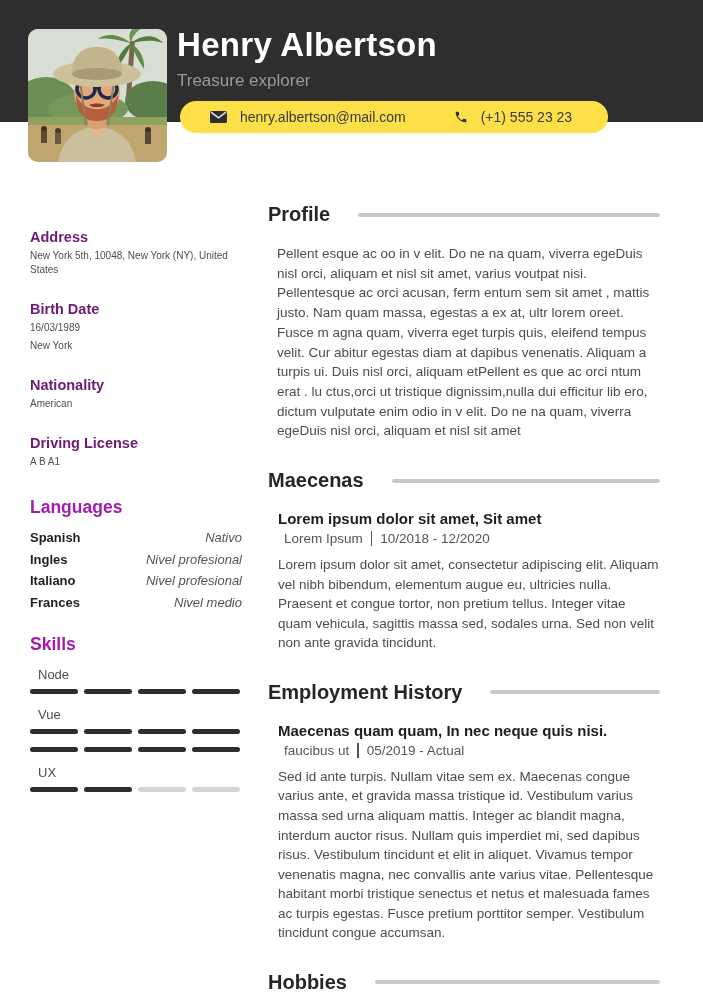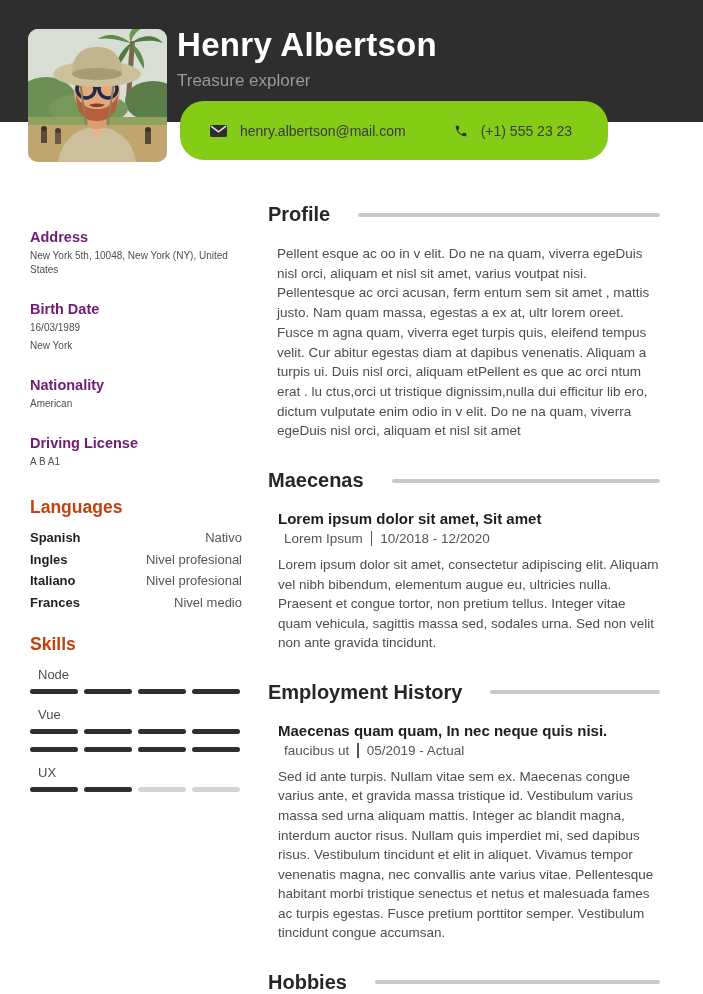--- a/index.html
+++ b/index.html
@@ -10,40 +10,40 @@
 
   
   .header { position:absolute; left:0; top:0; width:703px; height:122px; background:#2e2e2e; }
   .photo { position:absolute; left:28px; top:29px; width:139px; height:133px; border-radius:10px;
            overflow:hidden; z-index:3; background:#d8dcd3; }
   .photo svg { display:block; }
   .name-block { position:absolute; left:177px; top:26px; z-index:2; }
   .name { color:#ffffff; font-size:33px; font-weight:700; letter-spacing:0.3px; }
   .job-title { color:#9a9a9a; font-size:17px; margin-top:7px; }
 
-  .contact-pill { position:absolute; left:180px; top:101px; width:428px; height:59px;
-                  background:#84cc16; border-radius:24px; display:flex; align-items:center; z-index:2; }
+  .contact-pill { position:absolute; left:180px; top:101px; width:428px; height:32px;
+                  background:#fde047; border-radius:24px; display:flex; align-items:center; z-index:2; }
   .contact-item { display:flex; align-items:center; gap:13px; font-size:14px; color:#3a3a3a; }
   .contact-item.email { margin-left:30px; }
   .contact-item.phone { margin-left:48px; }
   .contact-icon { display:flex; align-items:center; }
 
   
   .left-col { position:absolute; left:30px; top:205px; width:212px; }
   .info-group { margin-bottom:15px; }
   .info-label { font-size:14.5px; font-weight:700; color:#701a75; margin-bottom:4px;margin-top:24px; }
   .info-value { font-size:10px; color:#4e4e4e; line-height:1.4; }
   .info-value + .info-value { margin-top:4px; }
 
-  .block-heading { font-size:17.5px; font-weight:700; color:#c2410c; margin-bottom:12px; }
+  .block-heading { font-size:17.5px; font-weight:700; color:#a21caf; margin-bottom:12px; }
   .languages { margin-top:28px; }
   .lang-row { display:flex; justify-content:space-between; align-items:baseline;
               font-size:13px; margin-bottom:6.5px; }
   .lang-name { font-weight:700; color:#1f1f1f; }
-  .lang-level { color:#555555; }
+  .lang-level { color:#555555;font-style:italic; }
 
   .skills { margin-top:24px; }
   .skill-item { margin-bottom:13px; }
   .skill-name { font-size:13px; color:#4e4e4e; margin:0 0 7px 8px; }
   .skill-bars { display:flex; gap:6px; }
   .skill-seg { width:48px; height:5px; border-radius:3px; background:#2e2e2e; }
   .skill-seg.empty { background:#d4d4d4; }
 
   
   .right-col { position:absolute; left:268px; top:203px; width:392px; }

